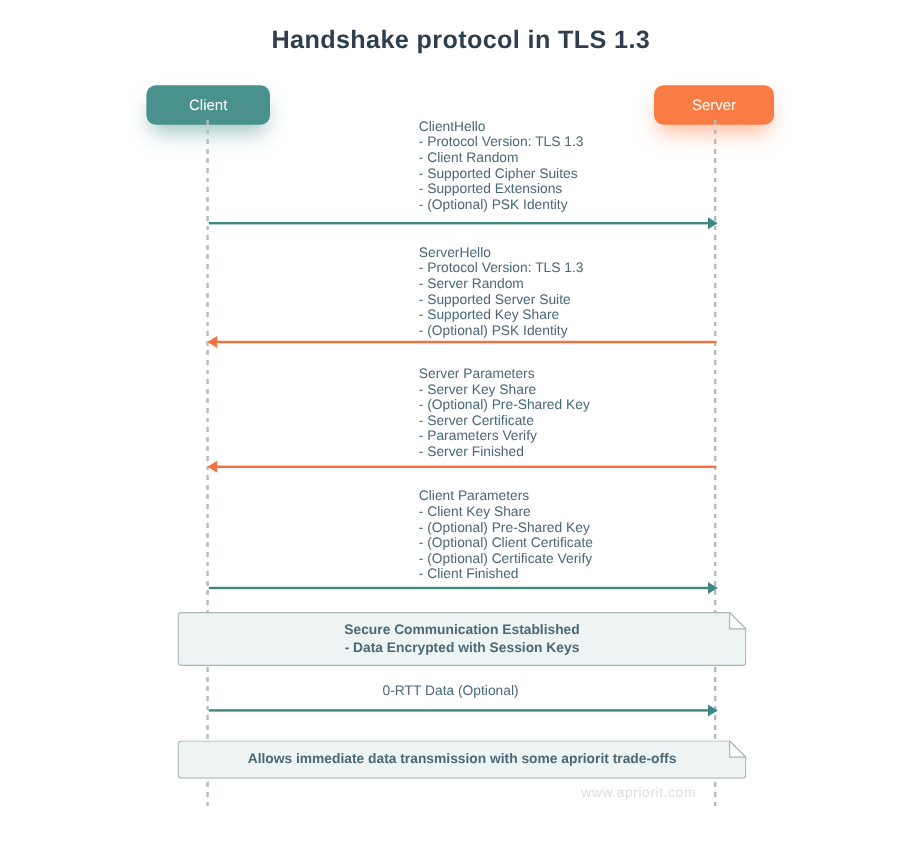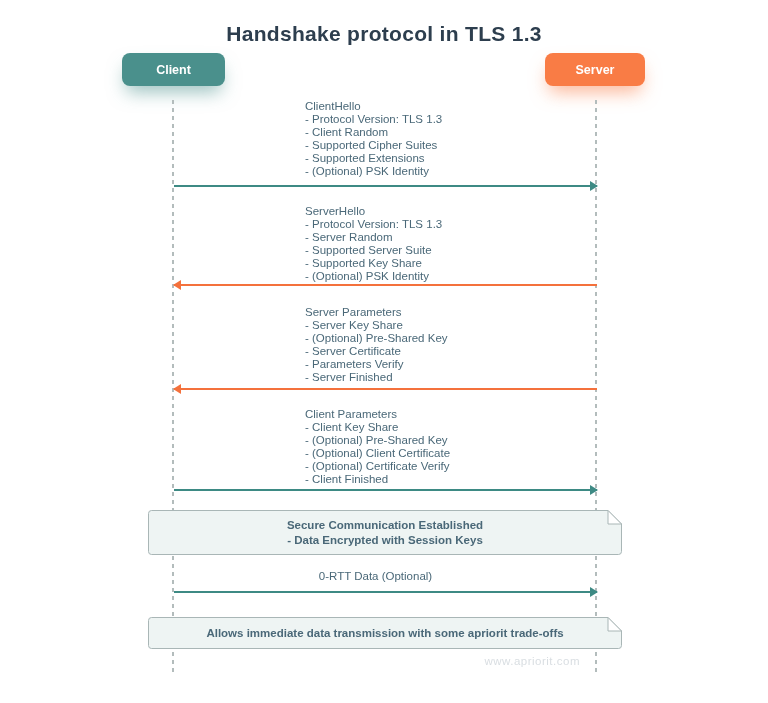--- a/index.html
+++ b/index.html
@@ -7,35 +7,35 @@
     --text:#4a6878; --title:#2d3e4e; --note-bg:#eef4f3; --note-border:#a9b6b6;
     --lifeline:#b3bcbc; --watermark:#d9dee2;
   }
   html,body{margin:0;padding:0;background:#fff;}
   body{font-family:"Liberation Sans", sans-serif;}
   .canvas{position:relative;width:768px;height:703px;background:#fff;overflow:hidden;margin:0 auto;}
 
   .title{position:absolute;top:22px;left:0;width:100%;text-align:center;
     font-size:21px;font-weight:700;color:var(--title);letter-spacing:.3px;}
 
-  .actor{position:absolute;top:53px;height:33px;border-radius:8px;display:flex;
-    align-items:center;justify-content:center;color:#fff;font-weight:700;font-size:12.5px;}
+  .actor{position:absolute;top:71px;height:33px;border-radius:8px;display:flex;
+    align-items:center;justify-content:center;color:#fff;font-weight:400;font-size:12.5px;}
   .actor.client{left:122px;width:103px;background:var(--client-box);
     box-shadow:0 10px 18px -4px rgba(74,144,140,.55);}
   .actor.server{left:545px;width:100px;background:var(--server-box);
     box-shadow:0 10px 18px -4px rgba(249,124,69,.55);}
 
   .lifeline{position:absolute;top:100px;width:2px;height:572px;
     background:repeating-linear-gradient(to bottom,var(--lifeline) 0 4px,transparent 4px 8px);}
   .lifeline.client{left:172px;}
   .lifeline.server{left:595px;}
 
   .msg{position:absolute;left:305px;width:290px;color:var(--text);
     font-size:11.5px;line-height:13px;}
-  .msg div{white-space:nowrap;}
+  .msg div{white-space:nowrap;margin-left:44px;}
 
   .arrow{position:absolute;left:174px;width:423px;height:2px;}
   .arrow.teal{background:var(--teal);}
   .arrow.orange{background:var(--orange);}
   .arrow::after{content:"";position:absolute;top:-4px;width:0;height:0;
     border-top:5px solid transparent;border-bottom:5px solid transparent;}
   .arrow.right::after{right:-1px;border-left:8px solid var(--teal);}
   .arrow.left::after{left:-1px;border-right:8px solid var(--orange);}
   .arrow.left.orange::after{border-right-color:var(--orange);}
   .arrow.right.teal::after{border-left-color:var(--teal);}

